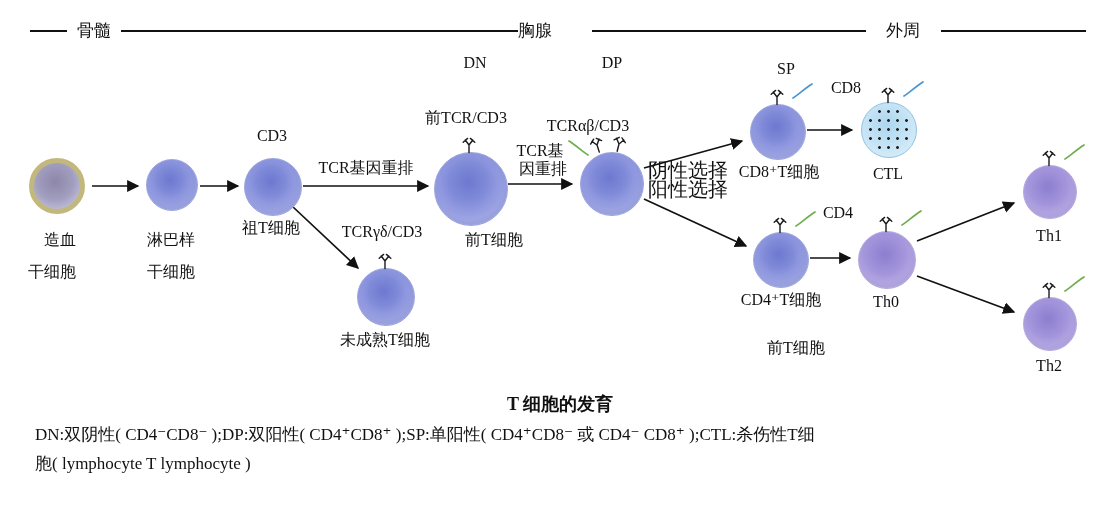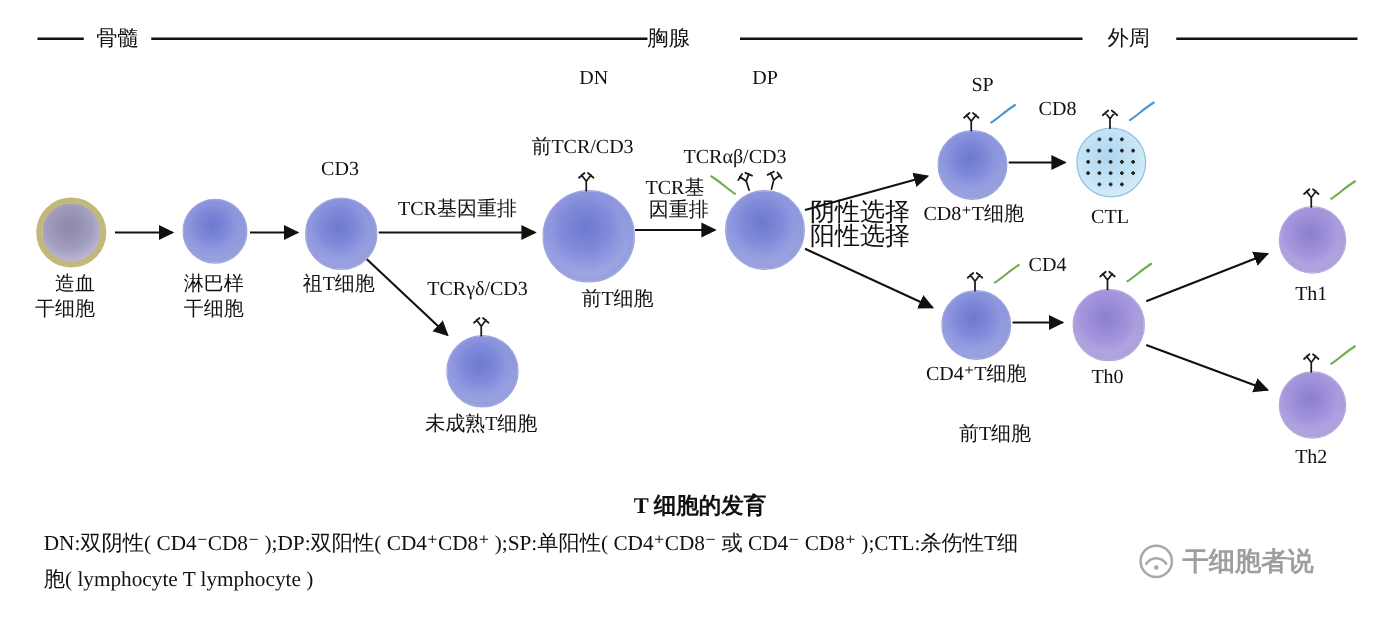--- a/index.html
+++ b/index.html
@@ -27,21 +27,21 @@
     background:radial-gradient(circle at 46% 40%, #acd6ef 0%, #c8e5f6 55%, #e4f3fb 100%);
     border:1px solid #8fc2e0;
   }
   .cell.ctl::after{
     content:"";position:absolute;inset:4px;border-radius:50%;
     background-image:radial-gradient(circle,#222 1.2px,transparent 1.6px);
     background-size:9px 9px;
   }
   .lbl{position:absolute;font-weight:normal;font-size:16px;white-space:nowrap;
        transform:translateX(-50%);text-align:right;line-height:1.25;}
-  .lbl .l{display:block;}
+  .lbl .l{display:block;margin-top:12px;}
   .region{font-size:17px;}
   .small{font-size:20px;}
   .rec{position:absolute;overflow:visible;}
   .green-stroke{stroke:#6fae4e;}
   .blue-stroke{stroke:#4a96d2;}
   .title{position:absolute;left:560px;top:392px;transform:translateX(-50%);
          font-weight:bold;font-size:18px;white-space:nowrap;}
   .fn{position:absolute;left:35px;font-size:17px;font-weight:normal;white-space:nowrap;}
   .watermark{position:absolute;left:910px;top:434px;display:flex;align-items:center;gap:6px;
              color:#9e9e9e;font-weight:bold;font-size:21px;
@@ -189,22 +189,14 @@
   <div class="lbl" style="left:886px;top:292px">Th0</div>
   <div class="lbl" style="left:1049px;top:226px">Th1</div>
   <div class="lbl" style="left:1049px;top:356px">Th2</div>
   <div class="lbl" style="left:796px;top:338px">前T细胞</div>
 
   <div class="title">T 细胞的发育</div>
 
   <div class="fn" style="top:423px">DN:双阴性( CD4⁻CD8⁻ );DP:双阳性( CD4⁺CD8⁺ );SP:单阳性( CD4⁺CD8⁻ 或 CD4⁻ CD8⁺ );CTL:杀伤性T细</div>
   <div class="fn" style="top:452px">胞( lymphocyte T lymphocyte )</div>
 
-  <div class="watermark">
-    <svg width="30" height="30" viewBox="0 0 30 30">
-      <circle cx="15" cy="15" r="12.5" fill="none" stroke="#a8a8a8" stroke-width="2"></circle>
-      <path d="M7,17 C11,11 19,11 23,17" fill="none" stroke="#a8a8a8" stroke-width="2" stroke-linecap="round"></path>
-      <circle cx="15" cy="20" r="1.8" fill="#a8a8a8"></circle>
-    </svg>
-    <span>干细胞者说</span>
-  </div>
 
 </div>
 
 </body></html>

